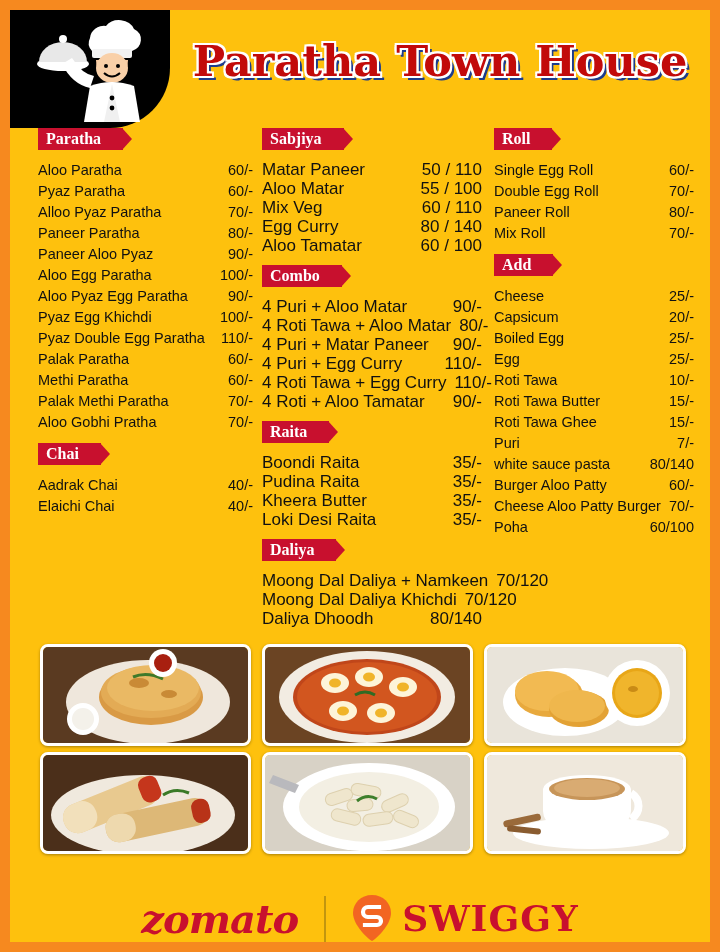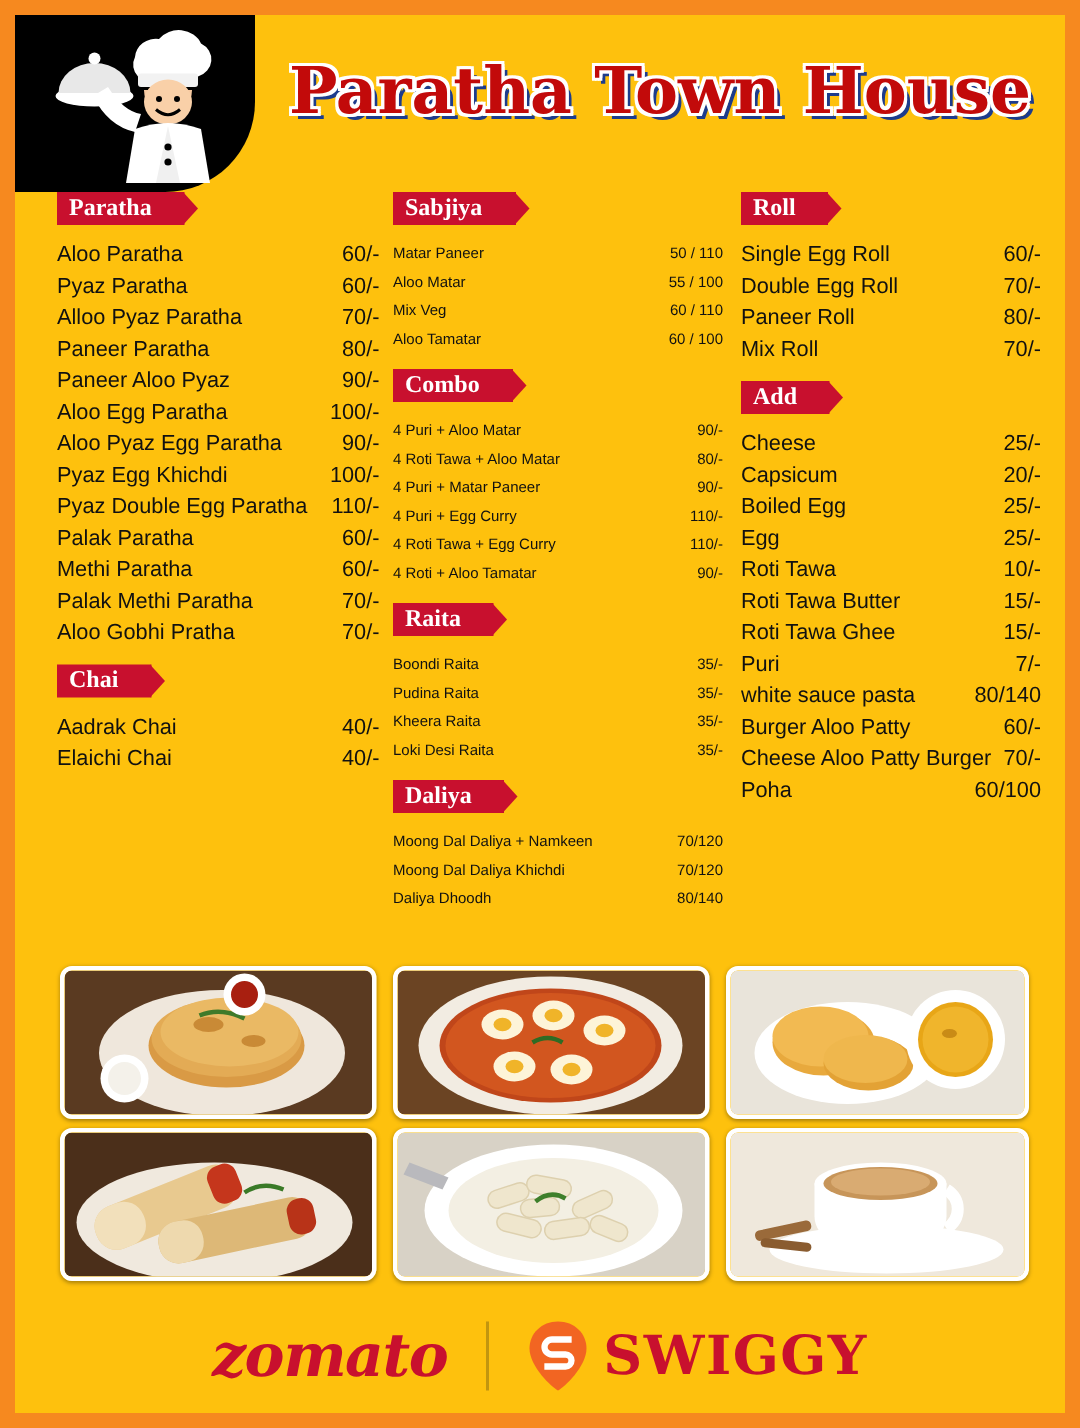--- a/index.html
+++ b/index.html
@@ -77,21 +77,21 @@
   .row{
     display:flex;justify-content:space-between;align-items:flex-start;
     font-size:14.5px;color:#111;
     padding:1px 0;
     line-height:19px;
     white-space:nowrap;
   }
   .row .nm{ }
   .row .pr{font-weight:normal;padding-left:8px;}
 
-  .small .row{font-size:10px;line-height:17px;}
+  .small .row{font-size:17px;line-height:17px;}
 
   
   .photos{
     position:absolute;left:0;top:632px;width:700px;height:216px;
   }
   .ph{
     position:absolute;
     border:3px solid #fff;
     border-radius:8px;
     overflow:hidden;
@@ -101,21 +101,21 @@
   .p1{left:30px;top:2px;width:205px;height:96px;}
   .p2{left:252px;top:2px;width:205px;height:96px;}
   .p3{left:474px;top:2px;width:196px;height:96px;}
   .p4{left:30px;top:110px;width:205px;height:96px;}
   .p5{left:252px;top:110px;width:205px;height:96px;}
   .p6{left:474px;top:110px;width:196px;height:96px;}
 
   
   .footer{
     position:absolute;left:0;top:855px;width:700px;height:77px;
-    display:flex;align-items:center;justify-content:center;gap:26px;
+    display:flex;align-items:flex-end;justify-content:center;gap:26px;
   }
   .zomato{
     font-family:"DejaVu Serif", serif;
     font-weight:bold;font-style:italic;
     font-size:40px;color:#c8102e;letter-spacing:-1px;
   }
   .divider{
     width:2px;height:46px;background:#9a7a10;opacity:.6;
   }
   .swiggy-wrap{display:flex;align-items:center;gap:10px;}
@@ -249,20 +249,24 @@
             </div>
           <div class="row">
               <span class="nm">Aloo Matar</span>
               <span class="pr">55 / 100</span>
             </div>
           <div class="row">
               <span class="nm">Mix Veg</span>
               <span class="pr">60 / 110</span>
             </div>
           <div class="row">
+              <span class="nm">Egg Curry</span>
+              <span class="pr">80 / 140</span>
+            </div>
+          <div class="row">
               <span class="nm">Aloo Tamatar</span>
               <span class="pr">60 / 100</span>
             </div>
         </div>
       </div>
 
       <div>
         <div class="cat-wrap"><span class="cat">Combo</span></div>
         <div class="rows small">
           <div class="row">
@@ -297,21 +301,21 @@
         <div class="rows small">
           <div class="row">
               <span class="nm">Boondi Raita</span>
               <span class="pr">35/-</span>
             </div>
           <div class="row">
               <span class="nm">Pudina Raita</span>
               <span class="pr">35/-</span>
             </div>
           <div class="row">
-              <span class="nm">Kheera Raita</span>
+              <span class="nm">Kheera Butter</span>
               <span class="pr">35/-</span>
             </div>
           <div class="row">
               <span class="nm">Loki Desi Raita</span>
               <span class="pr">35/-</span>
             </div>
         </div>
       </div>
 
       <div>

